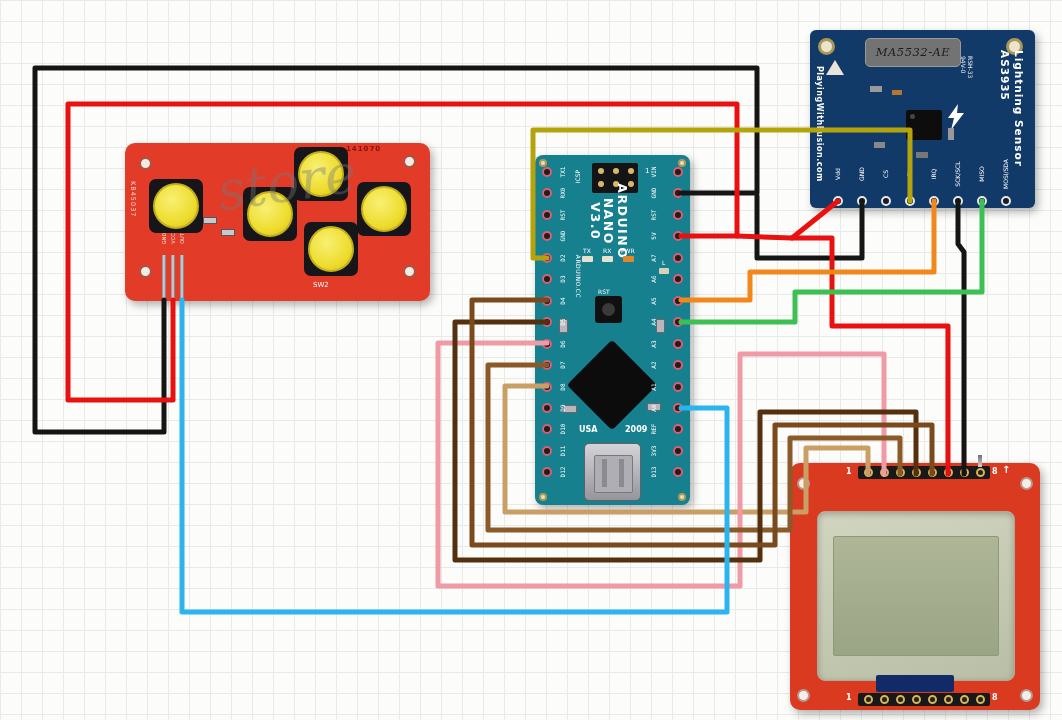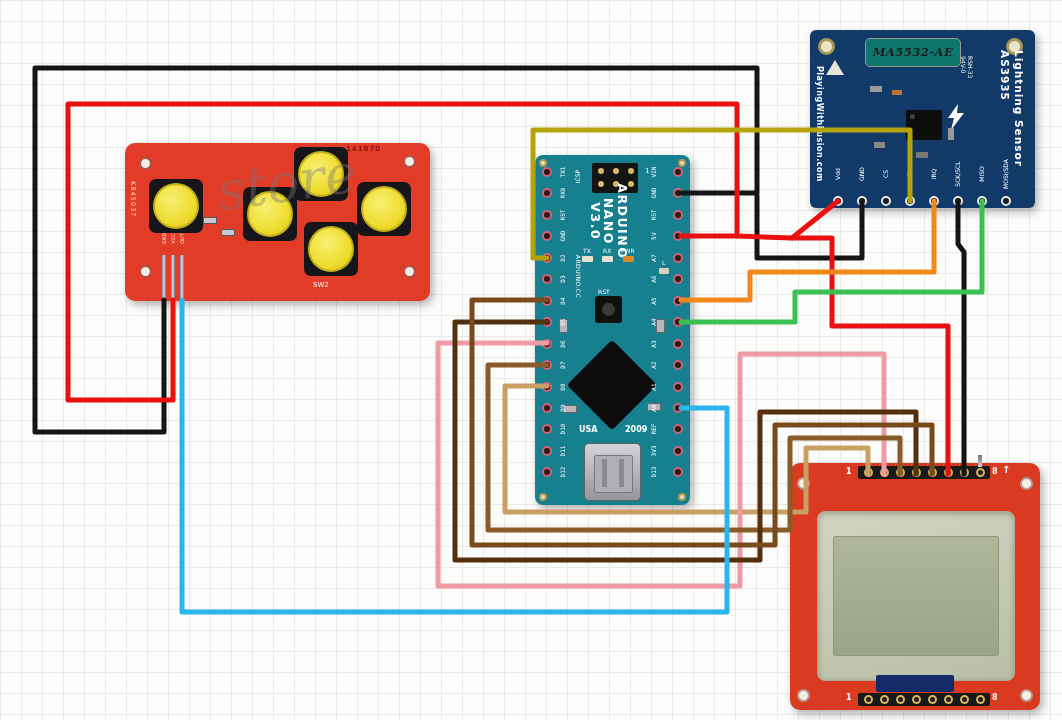--- a/index.html
+++ b/index.html
@@ -50,22 +50,22 @@
   #ard-usa{position:absolute;left:44px;top:270px;font-size:8px;color:#fff;font-weight:bold;}
   #ard-year{position:absolute;left:90px;top:270px;font-size:8px;color:#fff;font-weight:bold;}
   #usb{position:absolute;left:49px;top:288px;width:57px;height:58px;background:linear-gradient(180deg,#d4d4d8,#95959b);
     border:1px solid #606066;border-radius:5px;box-sizing:border-box;}
   .usb-inner{position:absolute;left:9px;top:11px;width:37px;height:36px;background:#aeaeb4;border:1px solid #78787e;border-radius:2px;}
   .usb-groove{position:absolute;width:5px;height:28px;background:#8a8a90;top:3px;}
   .smd{position:absolute;background:#b8b8bc;border:1px solid #66666c;box-sizing:border-box;}
 
   
   #sensor{left:810px;top:30px;width:225px;height:178px;border-radius:6px;background:#123a68;}
-  #crystal{position:absolute;left:55px;top:8px;width:94px;height:27px;background:#0f766e;border:1px solid #9a9a92;border-radius:5px;
-    text-align:center;line-height:27px;font-family:"DejaVu Serif",serif;font-style:italic;font-weight:bold;font-size:11.5px;color:#1d1d1d;letter-spacing:.5px;}
+  #crystal{position:absolute;left:55px;top:8px;width:94px;height:27px;background:#737373;border:1px solid #9a9a92;border-radius:5px;
+    text-align:center;line-height:27px;font-family:"DejaVu Serif",serif;font-style:italic;font-weight:normal;font-size:11.5px;color:#1d1d1d;letter-spacing:.5px;}
   #sensor-cert{position:absolute;left:150px;top:26px;writing-mode:vertical-rl;font-size:6px;color:#eee;}
   #sensor-cert span{display:block;}
   #sensor-title{position:absolute;right:10px;top:20px;writing-mode:vertical-rl;color:#fff;font-weight:bold;font-size:10.5px;letter-spacing:1px;}
   #sensor-title span{display:block;margin-left:2px;}
   #sensor-brand{position:absolute;left:5px;top:36px;writing-mode:vertical-rl;font-size:8px;font-weight:bold;color:#fff;letter-spacing:.5px;}
   #sensor-ic{position:absolute;left:96px;top:80px;width:36px;height:30px;background:#0d0d0d;border-radius:2px;}
   .ic-dot{position:absolute;left:4px;top:4px;width:5px;height:5px;border-radius:50%;background:#454545;}
   #rad-icon{position:absolute;left:16px;top:30px;width:0;height:0;border-left:9px solid transparent;border-right:9px solid transparent;border-bottom:15px solid #e8e4da;}
   .sn-corner{position:absolute;width:17px;height:17px;border-radius:50%;background:#ece4c8;border:3px solid #a89858;box-sizing:border-box;}
   .sn-smd{position:absolute;box-sizing:border-box;}

